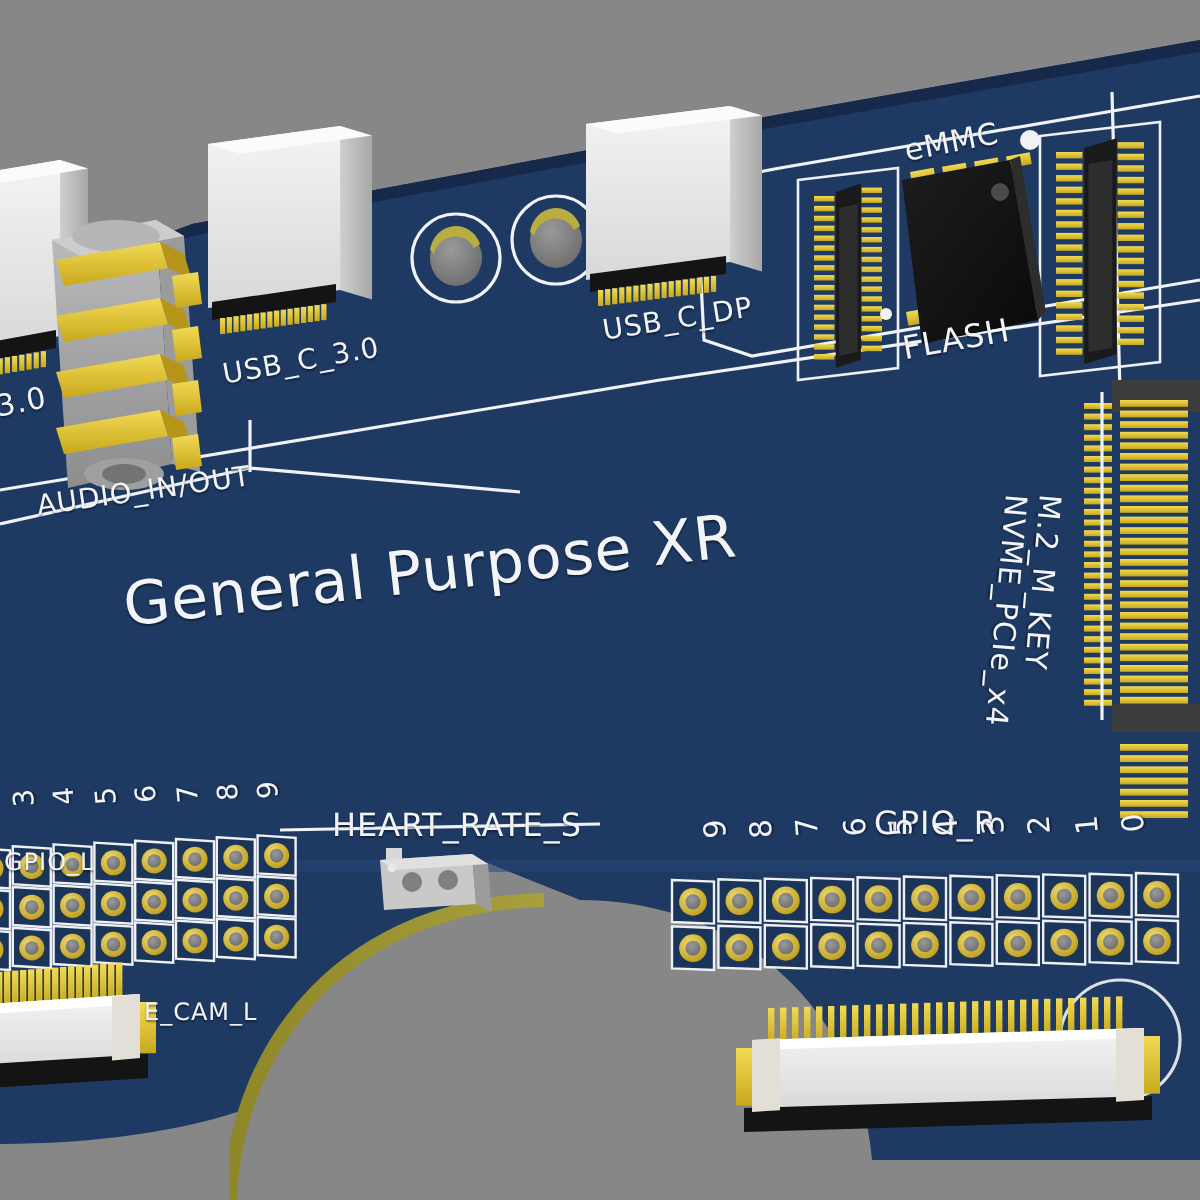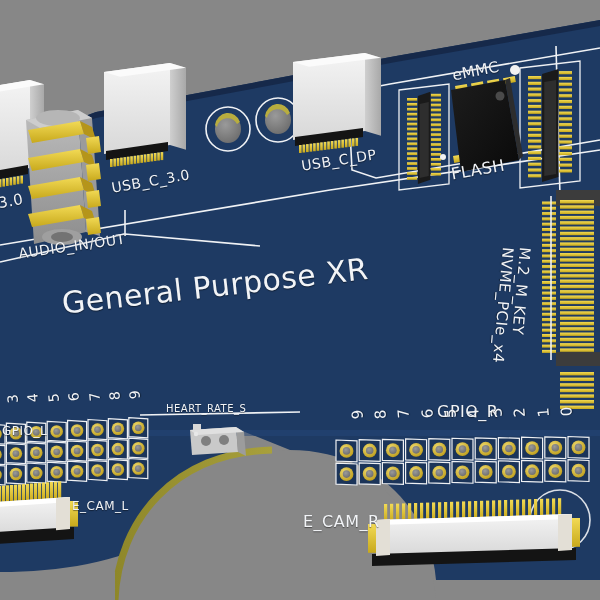--- a/index.html
+++ b/index.html
@@ -639,25 +639,24 @@
   <div class="lbl" style="left:451px;top:160px;font-size:16px;transform:rotate(-10deg);">FLASH</div>
 
   <div class="lbl" style="left:534px;top:248px;font-size:15px;transform:rotate(95deg);transform-origin:left top;">M.2_M_KEY</div>
 
   <div class="lbl" style="left:517px;top:248px;font-size:15px;transform:rotate(95deg);transform-origin:left top;">NVME_PCIe_x4</div>
 
   <div class="lbl" style="left:2px;top:424px;font-size:12px;">GPIO_L</div>
 
   <div class="lbl" style="left:437px;top:402px;font-size:16px;">GPIO_R</div>
 
-  <div class="lbl" style="left:166px;top:403px;font-size:10px;">HEART_RATE_S</div>
+  <div class="lbl" style="left:166px;top:403px;font-size:16px;">HEART_RATE_S</div>
 
   <div class="lbl" style="left:72px;top:499px;font-size:12px;">E_CAM_L</div>
 
-  <div class="lbl" style="left:303px;top:512px;font-size:16px;">E_CAM_R</div>
 
   <div id="gpio-left-nums">
       <div class="lbl" style="left: 5px; top: 404px; font-size: 14px; transform: rotate(-95deg); transform-origin: left top;">3</div>
       <div class="lbl" style="left: 25.4px; top: 403.4px; font-size: 14px; transform: rotate(-95deg); transform-origin: left top;">4</div>
       <div class="lbl" style="left: 45.8px; top: 402.8px; font-size: 14px; transform: rotate(-95deg); transform-origin: left top;">5</div>
       <div class="lbl" style="left: 66.2px; top: 402.2px; font-size: 14px; transform: rotate(-95deg); transform-origin: left top;">6</div>
       <div class="lbl" style="left: 86.6px; top: 401.6px; font-size: 14px; transform: rotate(-95deg); transform-origin: left top;">7</div>
       <div class="lbl" style="left: 107px; top: 401px; font-size: 14px; transform: rotate(-95deg); transform-origin: left top;">8</div>
       <div class="lbl" style="left: 127.4px; top: 400.4px; font-size: 14px; transform: rotate(-95deg); transform-origin: left top;">9</div>
     </div>

